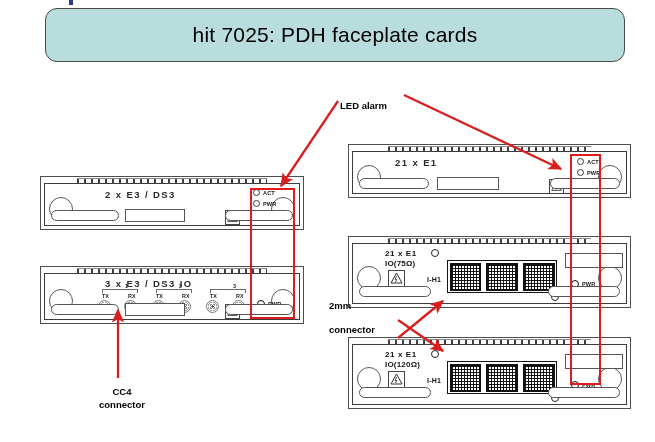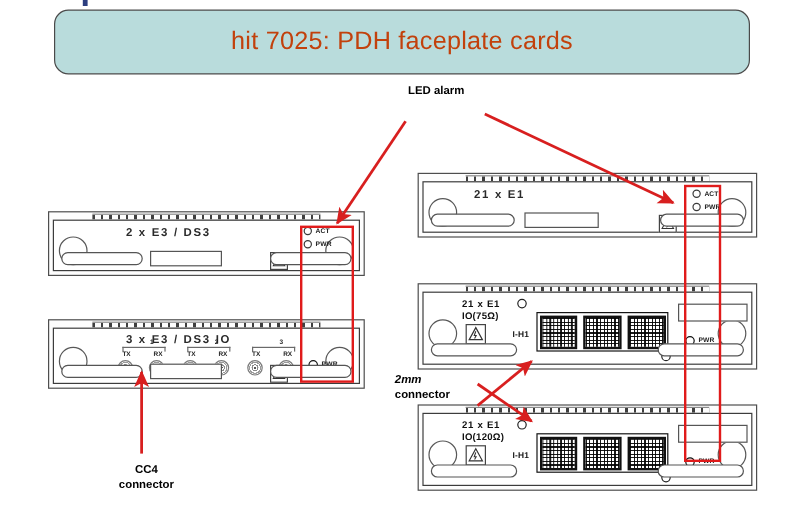--- a/index.html
+++ b/index.html
@@ -26,21 +26,21 @@
     background: #b9dcdc;
     border: 1.6px solid #4a4a4a;
     border-radius: 12px;
     box-sizing: border-box;
     display: flex;
     align-items: center;
     justify-content: center;
   }
   #title-text {
     font-size: 21px;
-    color: #c2410c;
+    color: #000000;
     letter-spacing: 0.2px;
     white-space: nowrap;
   }
   #top-dot {
     position: absolute;
     left: 69px;
     top: 0px;
     width: 4px;
     height: 5px;
     background: #2c3e80;
@@ -472,19 +472,19 @@
 
   <line x1="404" y1="95" x2="561" y2="169" stroke="#d81f1f" stroke-width="2.3" marker-end="url(#ah)"></line>
 
   <line x1="118" y1="378" x2="118" y2="310" stroke="#d81f1f" stroke-width="2.3" marker-end="url(#ah)"></line>
 
   <line x1="398" y1="338" x2="443" y2="301" stroke="#d81f1f" stroke-width="2.3" marker-end="url(#ah)"></line>
 
   <line x1="398" y1="320" x2="443" y2="351" stroke="#d81f1f" stroke-width="2.3" marker-end="url(#ah)"></line>
 </svg>
 
-<div class="anno-label" style="left:340px; top:70px;">LED alarm</div>
+<div class="anno-label" style="left:340px; top:100px;">LED alarm</div>
 
 <div class="anno-label" style="left:92px; top:386px; text-align:center; width:60px;">CC4</div>
 <div class="anno-label" style="left:80px; top:399px; text-align:center; width:84px;">connector</div>
 
-<div class="anno-label" style="left:329px; top:311px;font-style:italic;">2mm</div>
+<div class="anno-label" style="left:329px; top:300px;">2mm</div>
 <div class="anno-label" style="left:329px; top:324px;">connector</div>
 
 </body></html>

